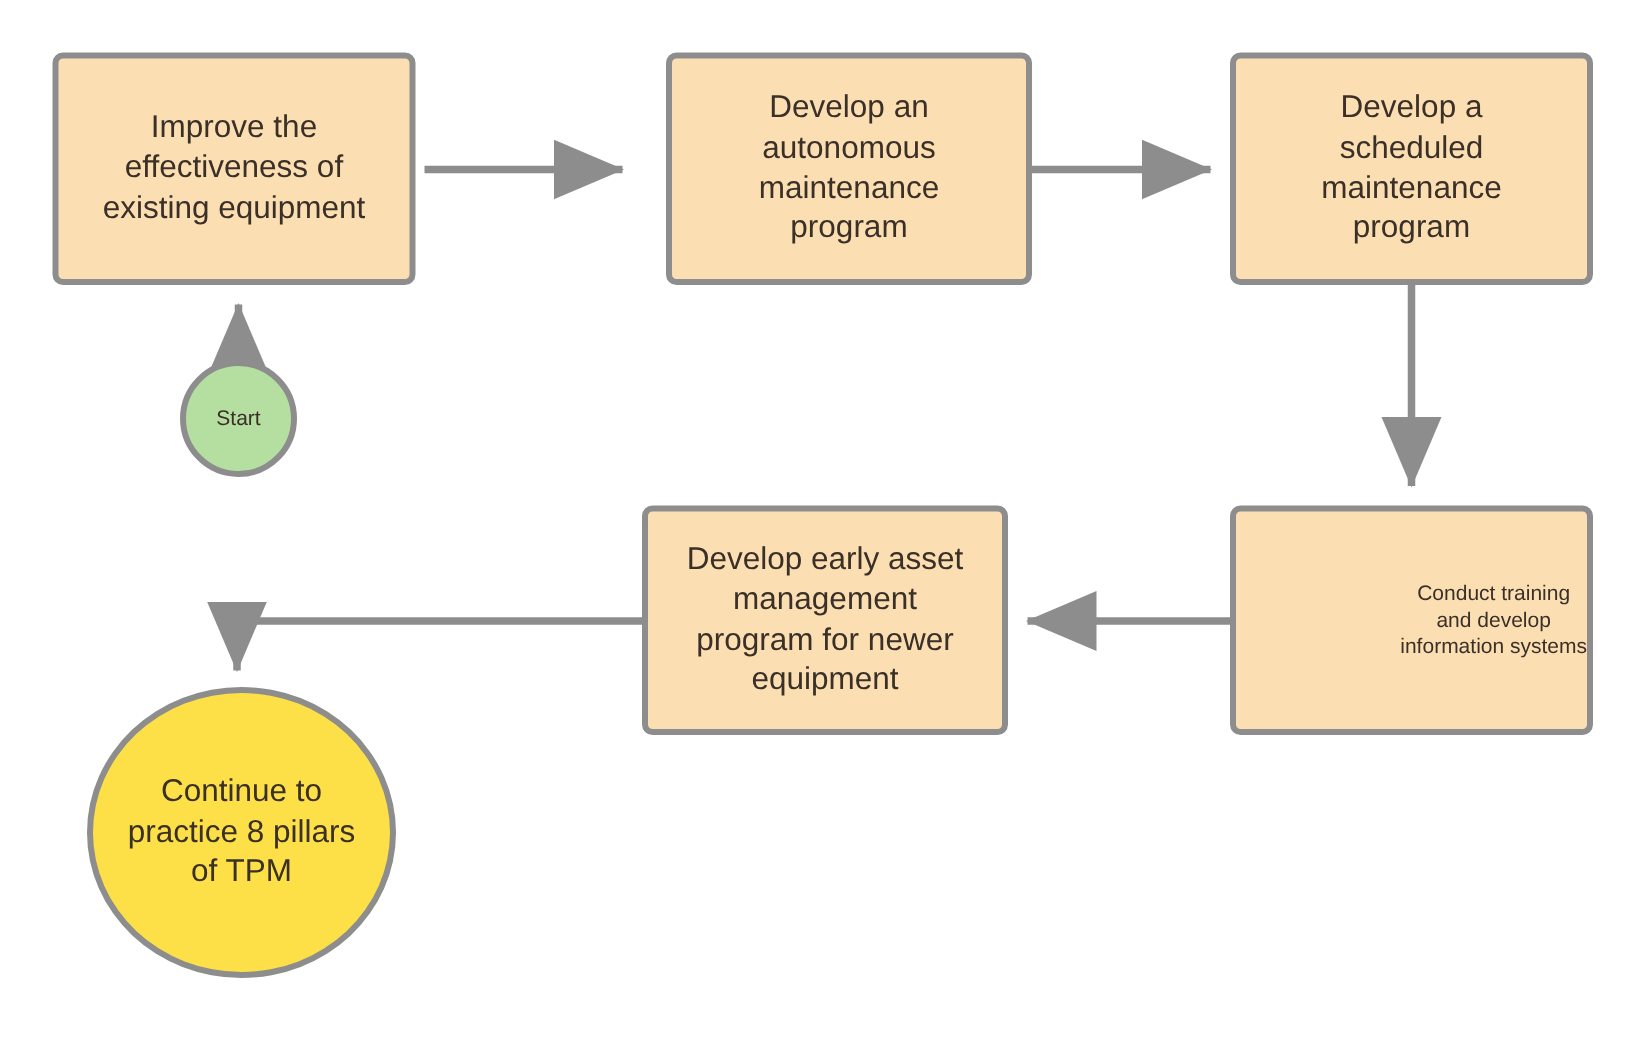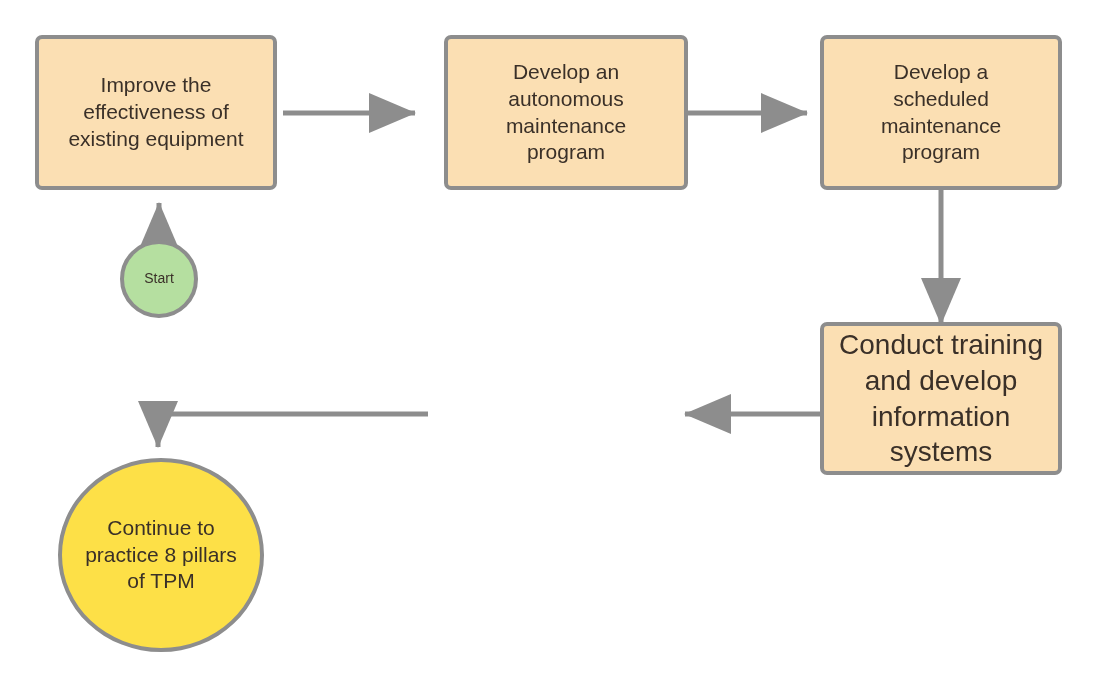--- a/index.html
+++ b/index.html
@@ -44,21 +44,21 @@
   }
   .node-label {
     display: block;
     white-space: pre-line;
     line-height: 1.28;
   }
   
   #node-improve-effectiveness { left: 35px; top: 35px; width: 242px; height: 155px; font-size: 21px; }
   #node-autonomous-maintenance { left: 428px; top: 35px; width: 244px; height: 155px; font-size: 21px; margin-left: 16px; }
   #node-scheduled-maintenance { left: 820px; top: 35px; width: 242px; height: 155px; font-size: 21px; align-items: center; }
-  #node-conduct-training { left: 820px; top: 322px; width: 242px; height: 153px; font-size: 28px; }
+  #node-conduct-training { left: 820px; top: 337px; width: 242px; height: 153px; font-size: 14px; justify-content: flex-end; }
   #node-early-asset-management { left: 428px; top: 337px; width: 244px; height: 153px; font-size: 21px; }
   #node-start { left: 120px; top: 240px; width: 78px; height: 78px; font-size: 14px; background: #b5dfa0; text-align: center; }
   #node-continue-tpm { left: 58px; top: 458px; width: 206px; height: 194px; font-size: 21px; background: #fde047; }
 </style>
 </head>
 <body>
 
 <div id="canvas">
 
   <svg id="edges" width="1100" height="698" viewBox="0 0 1100 698" xmlns="http://www.w3.org/2000/svg">
@@ -116,20 +116,26 @@
 maintenance
 program</span>
   </div>
 
   <div class="node process" id="node-conduct-training">
     <span class="node-label">Conduct training
 and develop
 information systems</span>
   </div>
 
+  <div class="node process" id="node-early-asset-management">
+    <span class="node-label">Develop early asset
+management
+program for newer
+equipment</span>
+  </div>
 
   <div class="node terminator" id="node-continue-tpm">
     <span class="node-label">Continue to
 practice 8 pillars
 of TPM</span>
   </div>
 
 </div>
 
 </body></html>

